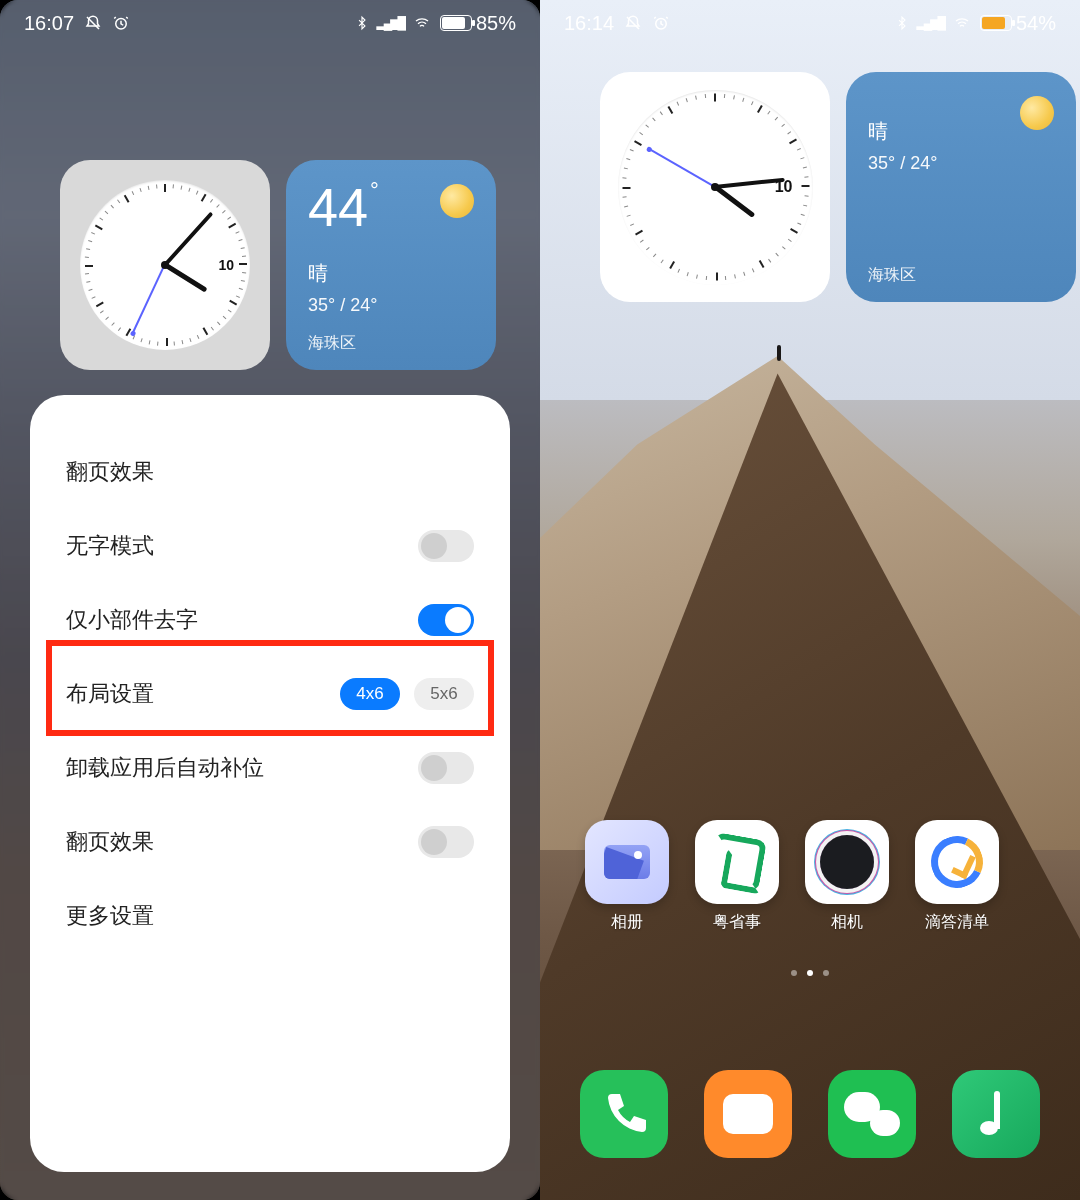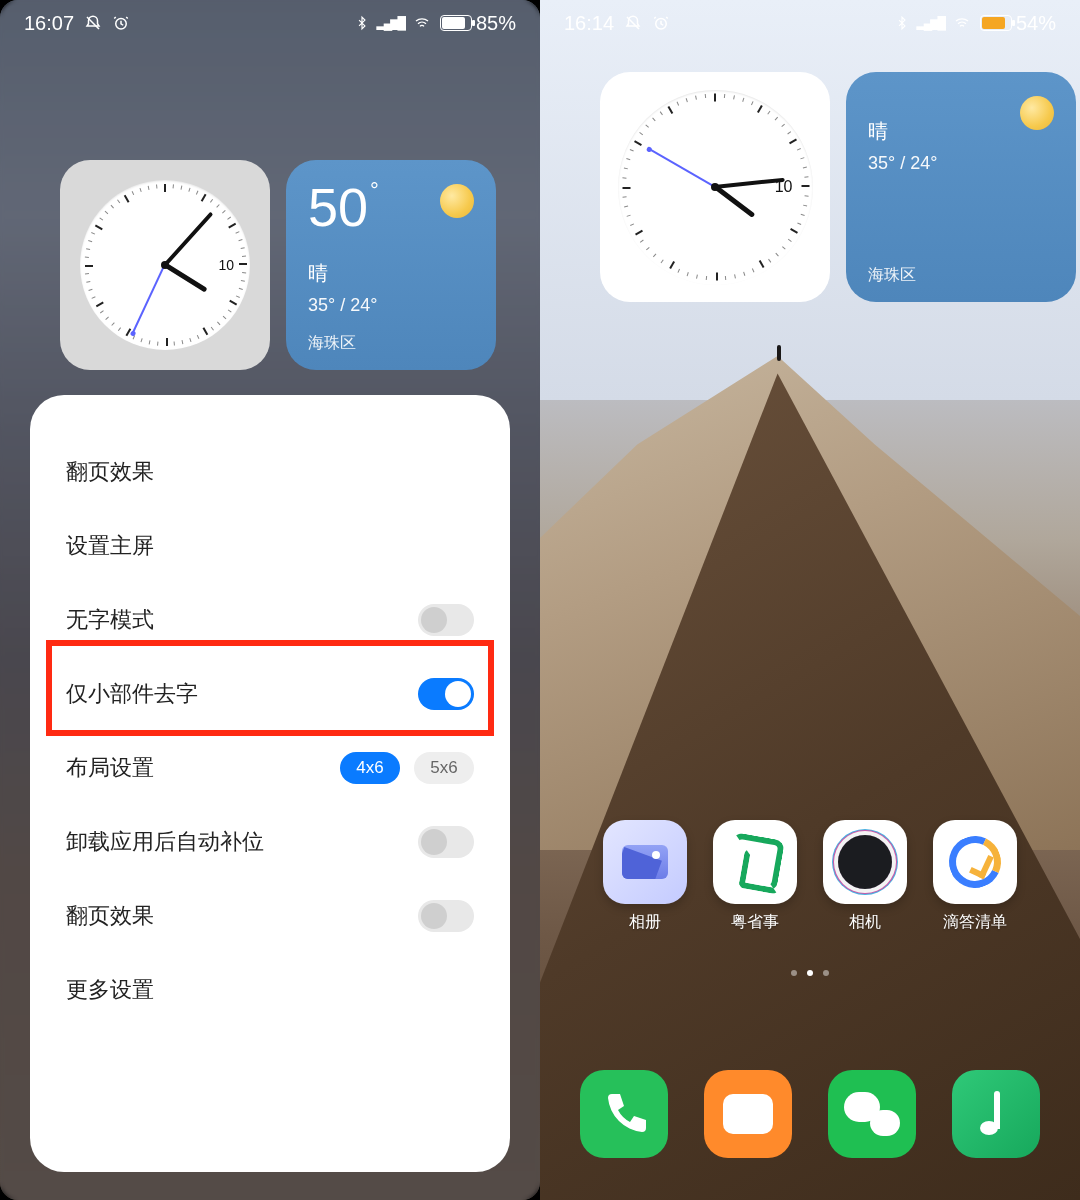--- a/index.html
+++ b/index.html
@@ -78,21 +78,21 @@
   }
   .phone.right .clock-face{width:195px;height:195px}
   .tick{position:absolute;left:50%;top:50%;width:2px;height:7px;background:#222;transform-origin:center 0;}
   .tick.min{width:1px;height:4px;background:#888}
   .hand{position:absolute;left:50%;top:50%;transform-origin:50% 100%;}
   .hand.h{width:5px;height:48px;background:#111;margin-left:-2.5px;margin-top:-48px;border-radius:3px}
   .hand.m{width:4px;height:70px;background:#111;margin-left:-2px;margin-top:-70px;border-radius:3px}
   .hand.s{width:1.5px;height:76px;background:#5b63ff;margin-left:-.75px;margin-top:-76px}
   .hand.s::after{content:"";position:absolute;left:-2px;top:-2px;width:5px;height:5px;background:#5b63ff;border-radius:50%}
   .clock-face .pin{position:absolute;left:50%;top:50%;width:8px;height:8px;background:#111;border-radius:50%;transform:translate(-50%,-50%);z-index:2}
-  .clock-face .n10{position:absolute;right:16px;top:50%;transform:translateY(-50%);font-size:14px;color:#111;font-weight:400}
+  .clock-face .n10{position:absolute;right:16px;top:50%;transform:translateY(-50%);font-size:14px;color:#111;font-weight:700}
   .phone.right .clock-face .n10{right:20px;font-size:16px}
 
   .weather-widget{
     width:210px;height:210px;border-radius:30px;
     background:linear-gradient(180deg,#5d95c9,#4e86bb);
     color:#fff;padding:20px 22px;position:relative;
   }
   .phone.right .weather-widget{width:230px;height:230px}
   .wtemp{font-size:54px;font-weight:300;line-height:1}
   .wtemp sup{font-size:22px;vertical-align:top;margin-left:2px}
@@ -123,21 +123,21 @@
   .pill.active{background:#0a7bff;color:#fff}
   .highlight-box{
     position:absolute;left:16px;right:16px;top:245px;height:96px;
     border:6px solid #ff2a12;z-index:11;pointer-events:none;
   }
   .done-btn{
     margin:24px 36px 0;height:62px;border-radius:31px;background:#0a7bff;color:#fff;
     display:flex;align-items:center;justify-content:center;font-size:24px;
   }
   
-  .app-row{position:absolute;left:0;right:0;display:flex;justify-content:center;padding:0 11px;z-index:5}
+  .app-row{position:absolute;left:0;right:0;display:flex;justify-content:flex-start;padding:0 32px;z-index:5}
   .app-row.r1{top:820px}
   .app{display:flex;flex-direction:column;align-items:center;gap:8px;width:110px}
   .app .ic{width:84px;height:84px;border-radius:22px;display:flex;align-items:center;justify-content:center;box-shadow:0 4px 10px rgba(0,0,0,.2)}
   .app .lbl{color:#fff;font-size:16px;text-shadow:0 1px 2px rgba(0,0,0,.4)}
   .ic.gallery{background:linear-gradient(135deg,#e3e6ff,#c4cbff);}
   .ic.gallery .mtn{width:46px;height:34px;border-radius:6px;background:linear-gradient(180deg,#93a2f5,#6c7de8);position:relative;overflow:hidden}
   .ic.gallery .mtn::before{content:"";position:absolute;left:-4px;bottom:-4px;width:40px;height:30px;background:#4f63d8;transform:rotate(20deg)}
   .ic.gallery .mtn::after{content:"";position:absolute;right:8px;top:6px;width:8px;height:8px;background:#fff;border-radius:50%}
   .ic.green{background:#fff}
   .ic.green .g{width:52px;height:52px;border:6px solid #17a85c;border-left-color:transparent;border-bottom-color:transparent;border-radius:10px;position:relative;transform:rotate(10deg)}
@@ -275,34 +275,31 @@
           <span class="tick" style="height: 8px; transform: rotate(330deg) translate(-50%, -81px);"></span>
           <span class="tick min" style="height: 4px; transform: rotate(336deg) translate(-50%, -81px);"></span>
           <span class="tick min" style="height: 4px; transform: rotate(342deg) translate(-50%, -81px);"></span>
           <span class="tick min" style="height: 4px; transform: rotate(348deg) translate(-50%, -81px);"></span>
           <span class="tick min" style="height: 4px; transform: rotate(354deg) translate(-50%, -81px);"></span>
         </div>
       <div class="widget-label">时钟</div>
     </div>
     <div class="weather-widget">
       <div class="wsun"></div>
-      <div class="wtemp"><span>50</span><sup>°</sup></div>
+      <div class="wtemp"><span>44</span><sup>°</sup></div>
       <div class="wcond">晴</div>
       <div class="wrange">35° / 24°</div>
       <div class="wloc">海珠区</div>
       <div class="widget-label">天气</div>
     </div>
   </div>
 
   <div class="settings-card">
     <div class="setrow">
       <span>翻页效果</span>
-    </div>
-    <div class="setrow">
-      <span>设置主屏</span>
     </div>
     <div class="setrow">
       <span>无字模式</span>
       <span class="toggle">
           <span class="knob"></span>
         </span>
     </div>
     <div class="setrow">
       <span>仅小部件去字</span>
       <span class="toggle on">

